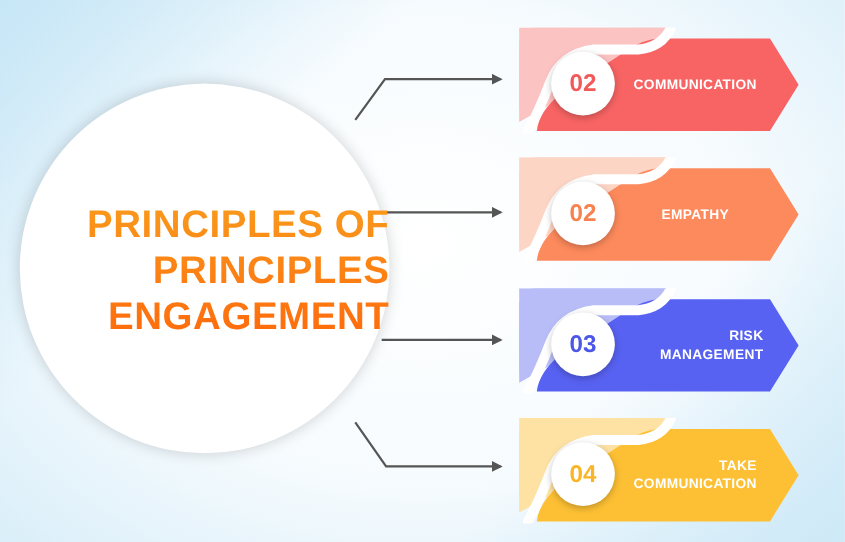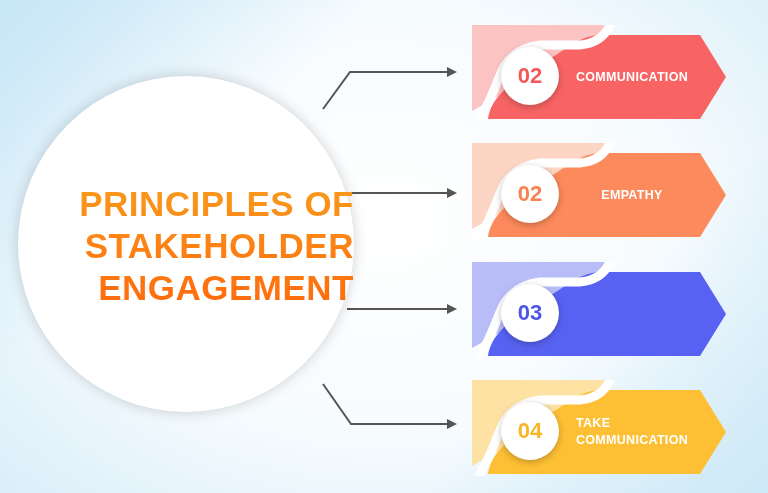--- a/index.html
+++ b/index.html
@@ -31,21 +31,21 @@
     .card svg { position: absolute; left: 0; top: 0; }
     .num {
       position: absolute; left: 31px; top: 22px; width: 58px; height: 58px;
       border-radius: 50%; background: #fff;
       box-shadow: 0 2px 7px rgba(0,0,0,0.25);
       display: flex; align-items: center; justify-content: center;
       font-weight: bold; font-size: 22px;
     }
     .label {
       position: absolute; left: 92px; top: 10px; width: 140px; height: 84px;
-      display: flex; align-items: center; justify-content: center; text-align: left;
+      display: flex; align-items: center; justify-content: center; text-align: right;
       color: #ffffff; font-weight: bold; font-size: 12.5px; line-height: 17px; letter-spacing: 0.3px;
     }
   </style>
 </head>
 <body>
 
 <div class="bg-tl"></div>
 
 <svg class="connectors" width="768" height="493">
   <defs>
@@ -55,21 +55,21 @@
   </defs>
   <path d="M323,109 L350,72 L455,72" fill="none" stroke="#555555" stroke-width="2" marker-end="url(#ah)"></path>
   <path d="M350,193 L455,193" fill="none" stroke="#555555" stroke-width="2" marker-end="url(#ah)"></path>
   <path d="M347,309 L455,309" fill="none" stroke="#555555" stroke-width="2" marker-end="url(#ah)"></path>
   <path d="M323,384 L351,424 L455,424" fill="none" stroke="#555555" stroke-width="2" marker-end="url(#ah)"></path>
 </svg>
 
 <div class="circle"></div>
 <div class="title">
   <span>PRINCIPLES OF</span>
-  <span>STAKEHOLDER</span>
+  <span>PRINCIPLES</span>
   <span>ENGAGEMENT</span>
 </div>
 
 <div class="card" style="top:25px">
   <svg width="260" height="96">
     <path d="M2,16 Q2,0 18,0 L136,0 L136,10 L2,86 Z" fill="#fcc3c3"></path>
     <path d="M2,0 L136,0 L130,10 L2,10 Z" fill="#fcc3c3"></path>
     <path d="M2,86 Q2,10 60,10 L2,10 Z" fill="#fcc3c3"></path>
     <path d="M18,94 L230,94 L256,52 L230,10 L130,10 Q115,10 95,24 L40,60 Q20,76 18,94 Z" fill="#f86464"></path>
     <path d="M140,0 Q132,18 110,20 L70,20 Q40,24 30,50 Q20,76 10,94" fill="none" stroke="#ffffff" stroke-width="9" stroke-linecap="round"></path>
@@ -92,20 +92,21 @@
 
 <div class="card" style="top:262px">
   <svg width="260" height="96">
     <path d="M2,16 Q2,0 18,0 L136,0 L136,10 L2,86 Z" fill="#b8bdf8"></path>
     <path d="M2,0 L136,0 L130,10 L2,10 Z" fill="#b8bdf8"></path>
     <path d="M2,86 Q2,10 60,10 L2,10 Z" fill="#b8bdf8"></path>
     <path d="M18,94 L230,94 L256,52 L230,10 L130,10 Q115,10 95,24 L40,60 Q20,76 18,94 Z" fill="#5862f2"></path>
     <path d="M140,0 Q132,18 110,20 L70,20 Q40,24 30,50 Q20,76 10,94" fill="none" stroke="#ffffff" stroke-width="9" stroke-linecap="round"></path>
   </svg>
   <div class="num" style="color:#4c57e6">03</div>
+  <div class="label" style="padding:0 8px;box-sizing:border-box">RISK MANAGEMENT</div>
 </div>
 
 <div class="card" style="top:380px">
   <svg width="260" height="96">
     <path d="M2,16 Q2,0 18,0 L136,0 L136,10 L2,86 Z" fill="#fde2a4"></path>
     <path d="M2,0 L136,0 L130,10 L2,10 Z" fill="#fde2a4"></path>
     <path d="M2,86 Q2,10 60,10 L2,10 Z" fill="#fde2a4"></path>
     <path d="M18,94 L230,94 L256,52 L230,10 L130,10 Q115,10 95,24 L40,60 Q20,76 18,94 Z" fill="#fdc034"></path>
     <path d="M140,0 Q132,18 110,20 L70,20 Q40,24 30,50 Q20,76 10,94" fill="none" stroke="#ffffff" stroke-width="9" stroke-linecap="round"></path>
   </svg>

